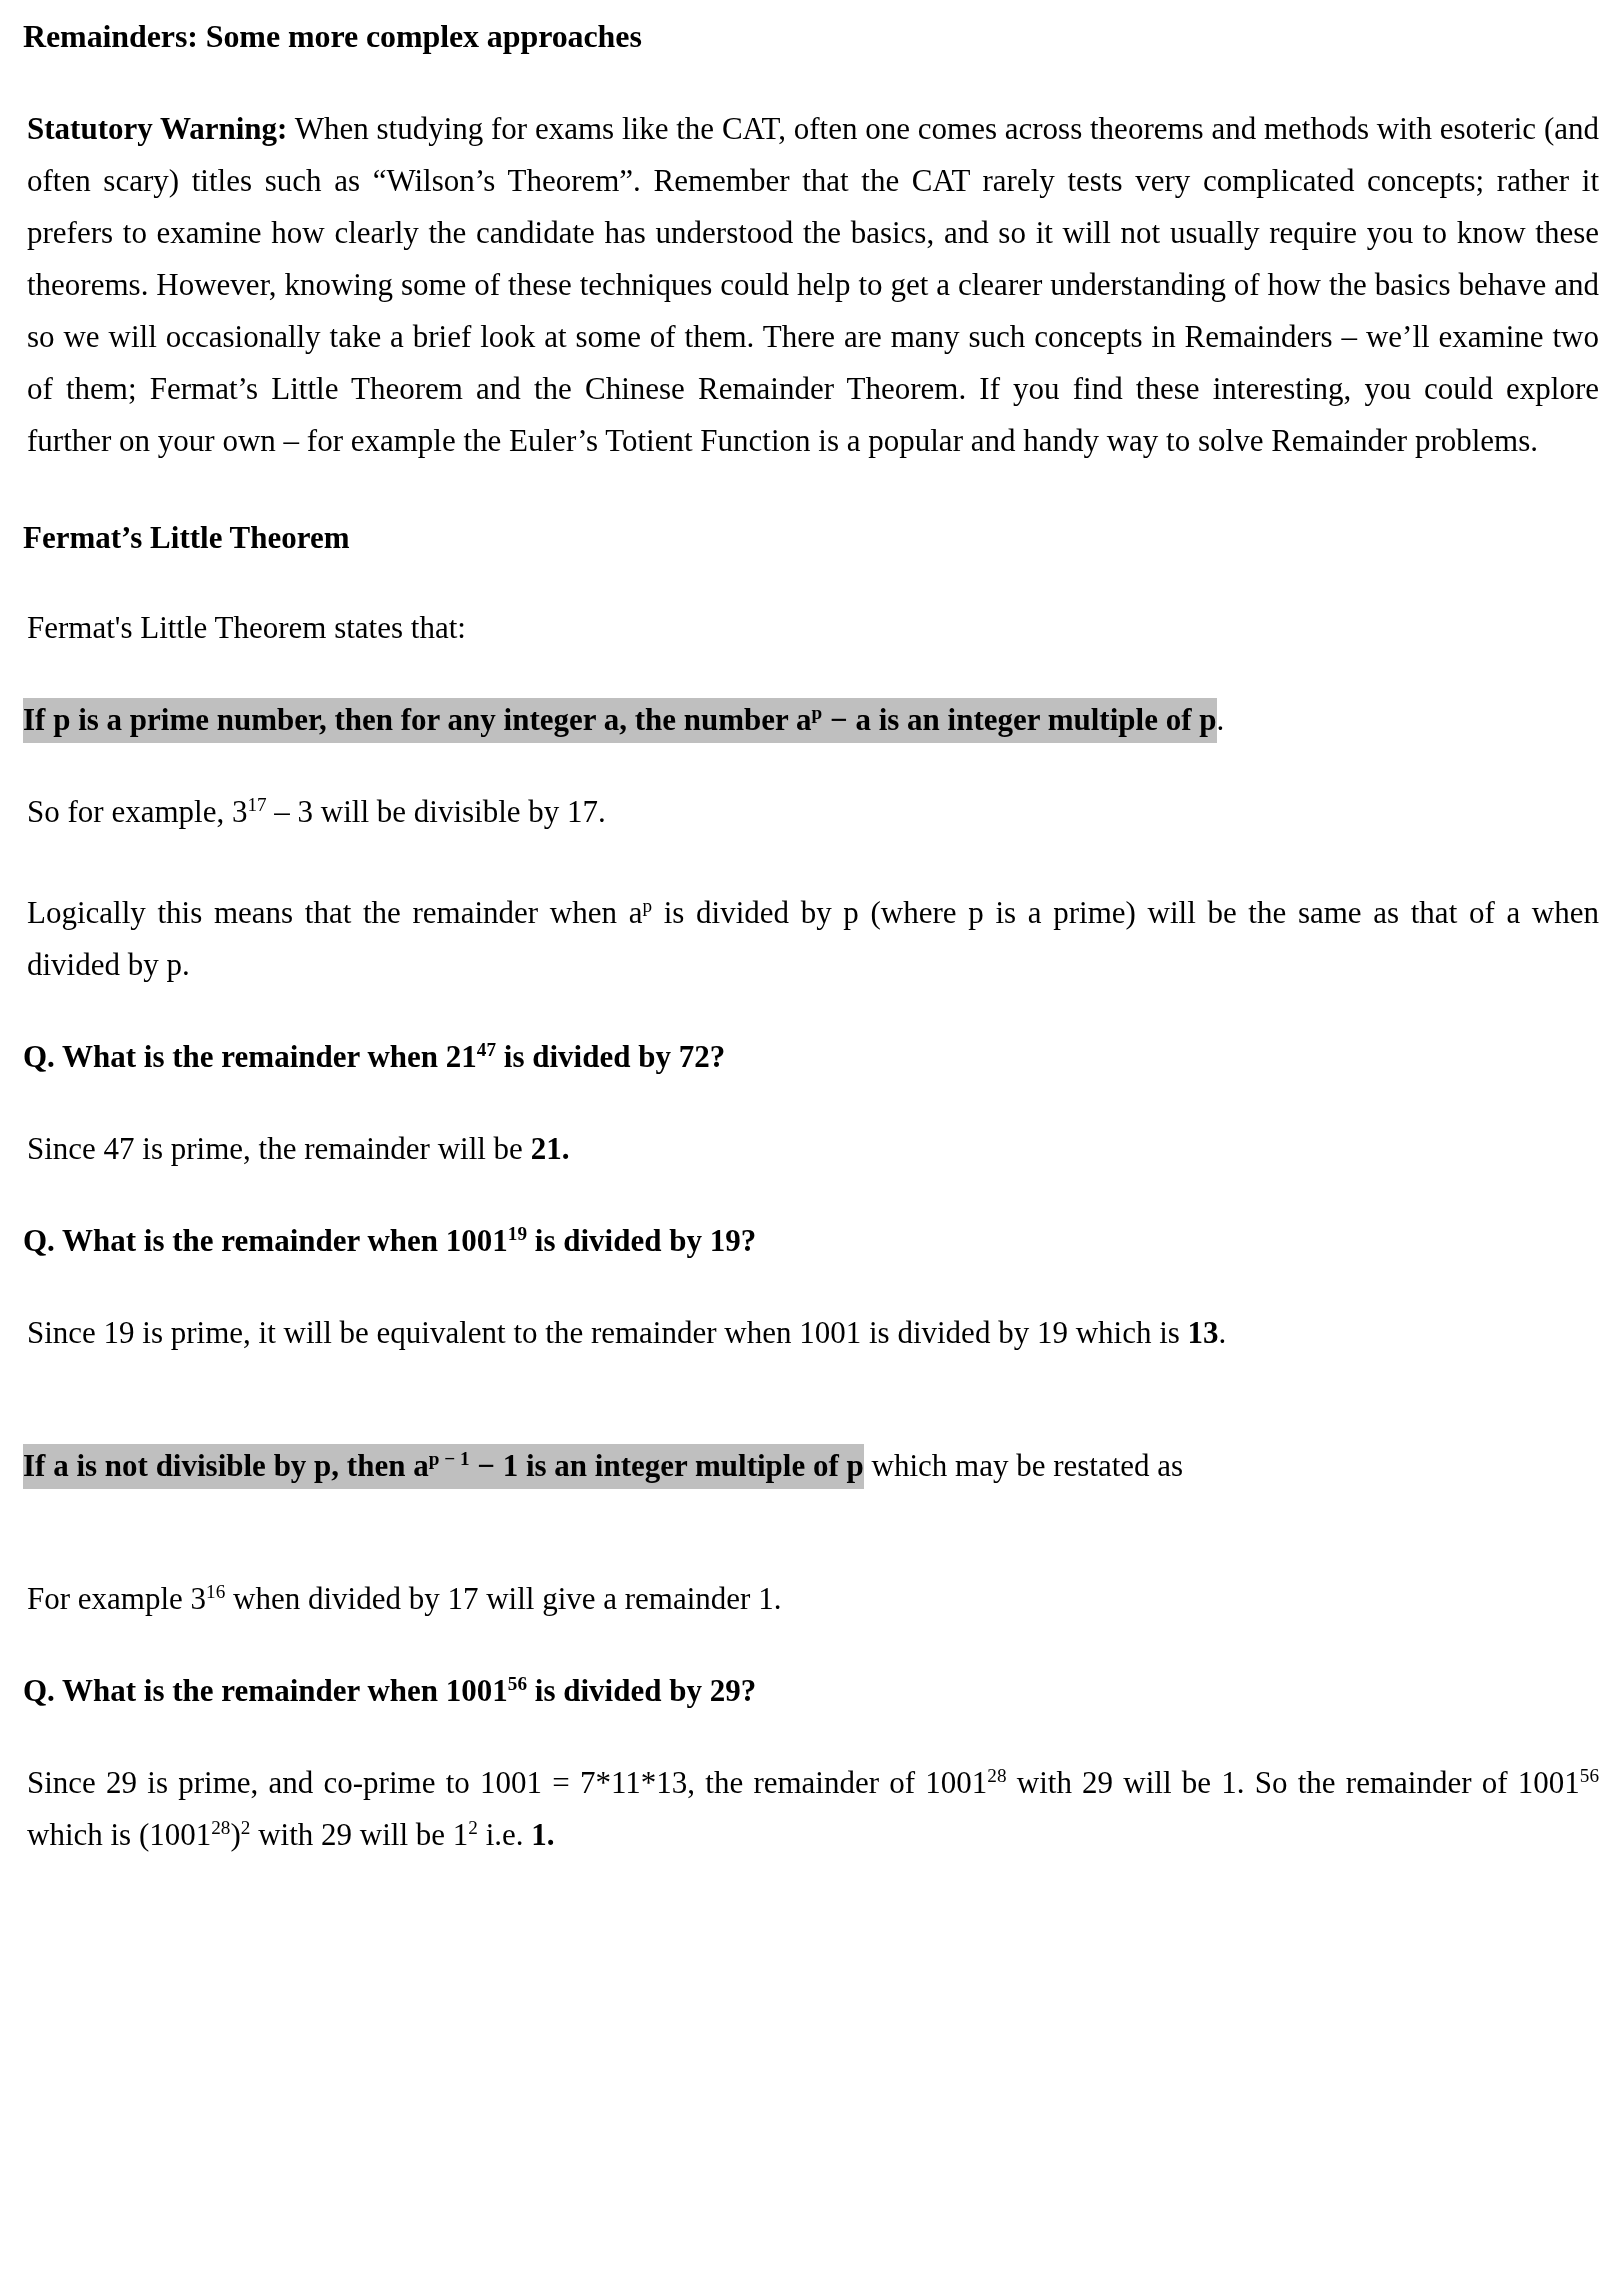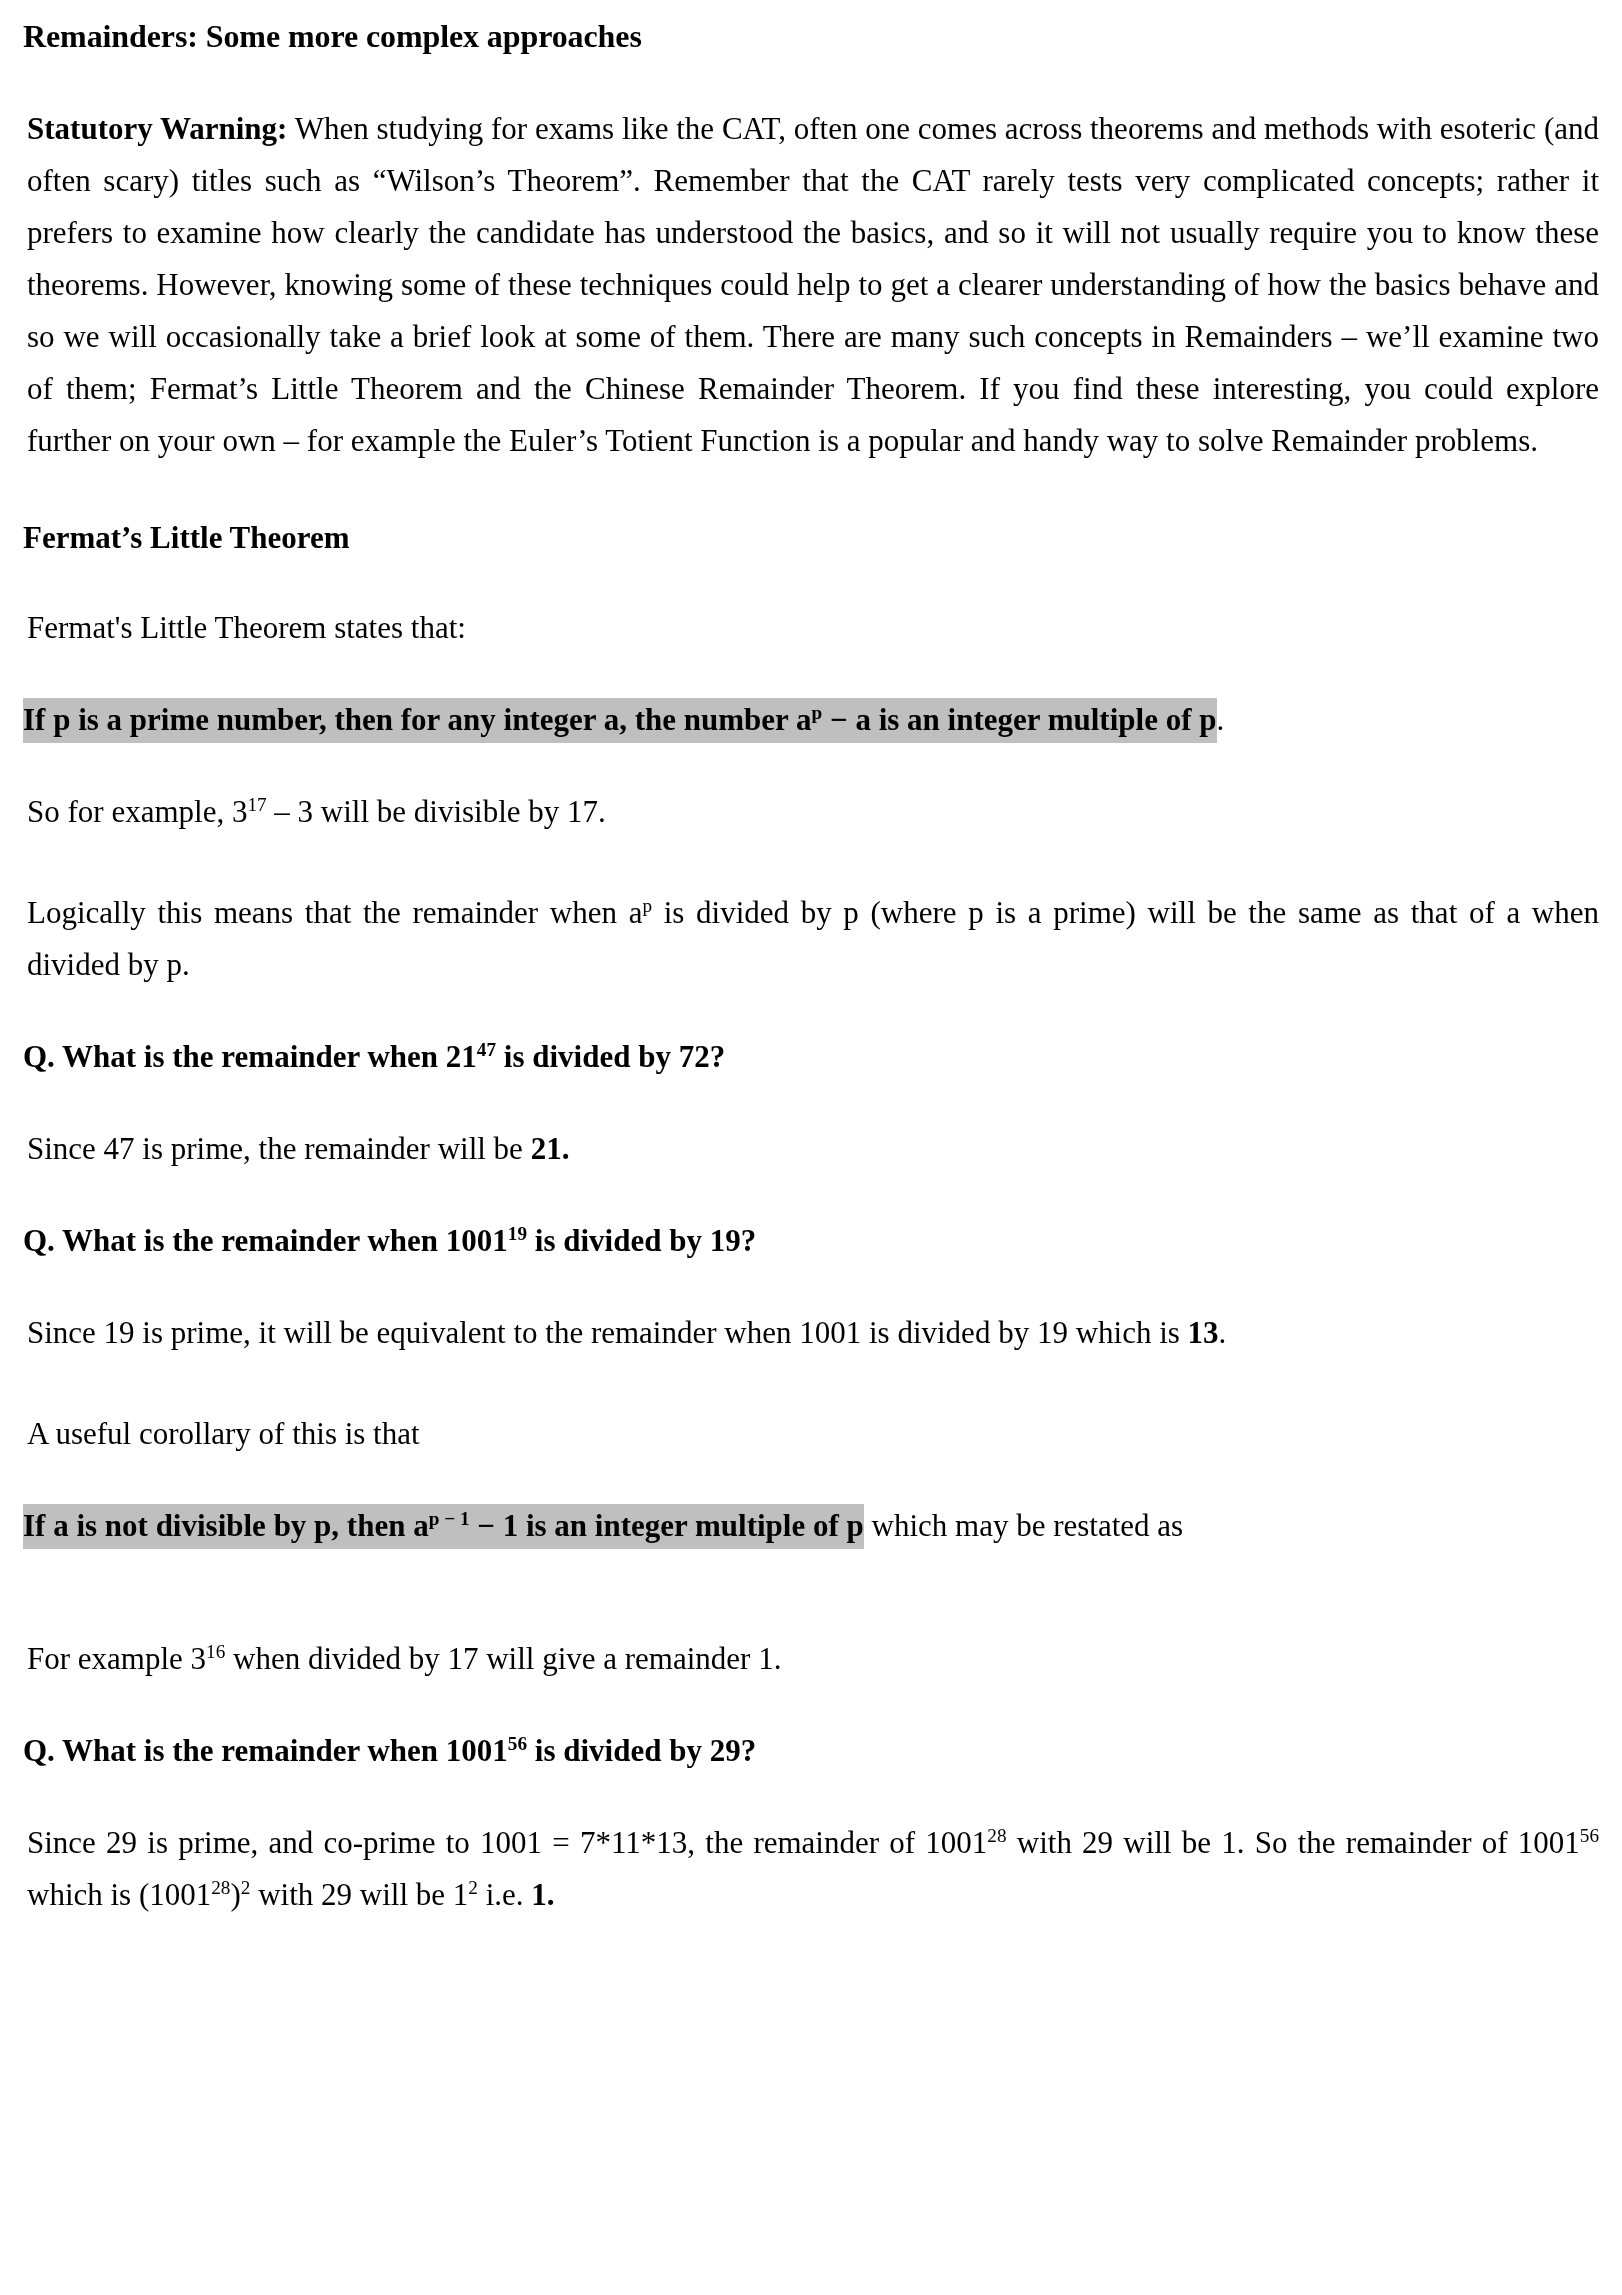--- a/index.html
+++ b/index.html
@@ -123,21 +123,20 @@
     <div class="gap-md"></div>
 
     <p class="qline"><span>Q. What is the remainder when 1001</span><sup>19</sup><span> is divided by 19?</span></p>
 
     <div class="gap-md"></div>
 
     <p class="para left"><span>Since 19 is prime, it will be equivalent to the remainder when 1001 is divided by 19 which is </span><b>13</b><span>.</span></p>
 
     <div class="gap-md"></div>
 
-    <p class="para left">A useful corollary of this is that</p>
 
     <div class="gap-md"></div>
 
     <p class="stmt"><span class="hl nowrapsup"><span>If a is not divisible by p, then a</span><sup>p − 1</sup><span> − 1 is an integer multiple of p</span></span><span> which may be restated as</span></p>
 
     <div class="gap-md"></div>
 
 
     <div class="gap-md"></div>
 

